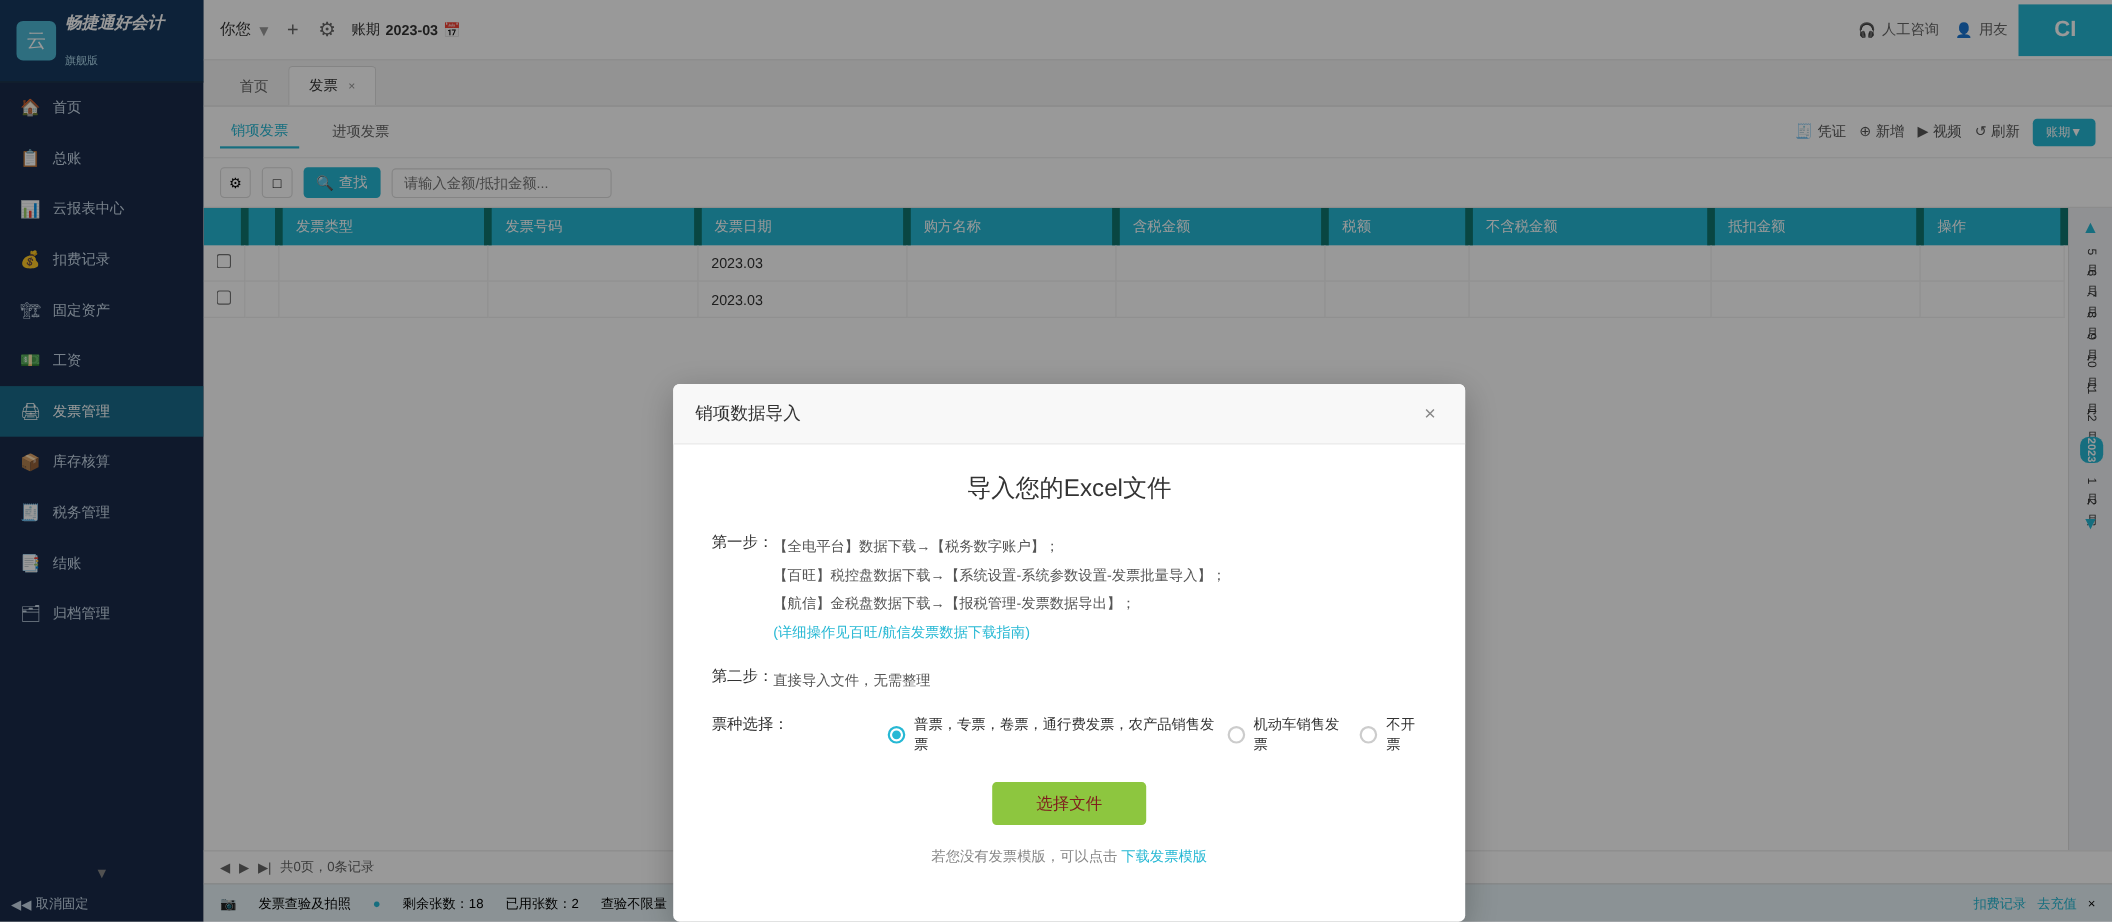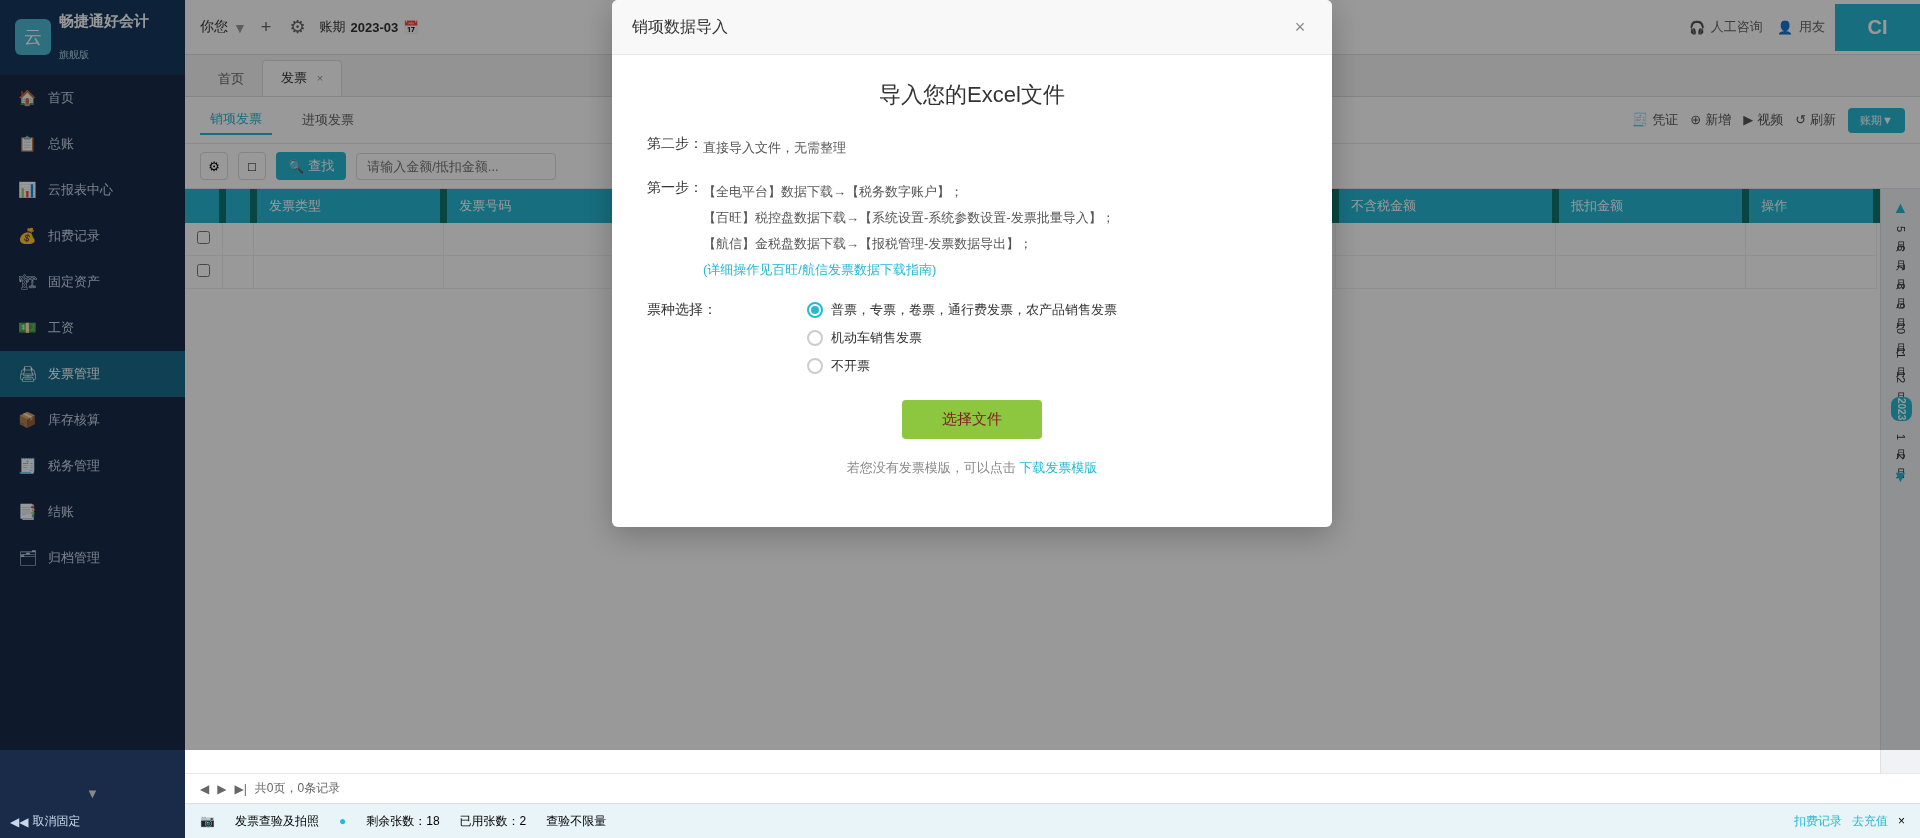--- a/index.html
+++ b/index.html
@@ -5,21 +5,21 @@
     * { box-sizing: border-box; margin: 0; padding: 0; }
     body { font-family: 'Microsoft YaHei', Arial, sans-serif; font-size: 13px; background: #f0f2f5; overflow: hidden; width: 1920px; height: 838px; }
 
     
     .app-layout { display: flex; width: 1920px; height: 838px; }
 
     
     .sidebar { width: 185px; background: #1a2b4a; display: flex; flex-direction: column; color: #fff; flex-shrink: 0; }
     .sidebar-logo { display: flex; align-items: center; padding: 12px 15px; background: #163a5f; border-bottom: 1px solid #234; min-height: 55px; }
     .sidebar-logo-icon { width: 36px; height: 36px; background: #4db8d4; border-radius: 6px; display: flex; align-items: center; justify-content: center; font-size: 18px; color: white; margin-right: 8px; }
-    .sidebar-logo-text { font-size: 15px; font-weight: bold; color: #fff; line-height: 1.2; }
+    .sidebar-logo-text { font-size: 15px; font-weight: bold; color: #fff; line-height: 1.2; font-style: italic; }
     .sidebar-logo-badge { font-size: 10px; color: #aad4e8; margin-top: 18px; }
     .sidebar-nav { flex: 1; overflow-y: auto; }
     .sidebar-nav::-webkit-scrollbar { width: 4px; }
     .sidebar-item { display: flex; align-items: center; padding: 13px 18px; color: #c8d8e8; cursor: pointer; font-size: 13px; }
     .sidebar-item.active { background: #1a6b8a; color: #fff; }
     .sidebar-item-icon { width: 20px; height: 20px; margin-right: 10px; display: flex; align-items: center; justify-content: center; font-size: 15px; }
     .sidebar-cancel-fixed { display: flex; align-items: center; padding: 8px 10px; color: #c8d8e8; font-size: 12px; cursor: pointer; }
     .sidebar-scroll-btn { display: flex; align-items: center; justify-content: center; padding: 4px; color: #888; }
 
     
@@ -71,32 +71,32 @@
 
     
     .status-bar { height: 35px; background: #e8f4f8; display: flex; align-items: center; padding: 0 15px; gap: 20px; font-size: 12px; border-top: 1px solid #ddd; }
     .status-right { margin-left: auto; display: flex; align-items: center; gap: 10px; }
     .status-link { color: #26b8d4; cursor: pointer; }
 
     
     .pagination { display: flex; align-items: center; padding: 6px 15px; background: #fff; border-top: 1px solid #e8e8e8; gap: 8px; font-size: 12px; color: #666; }
 
     
-    .modal-overlay { position: fixed; top: 0; left: 0; width: 1920px; height: 750px; background: rgba(0,0,0,0.4); display: flex; align-items: flex-start; justify-content: center; z-index: 1000; padding-left: 24px; }
+    .modal-overlay { position: fixed; top: 0; left: 0; width: 1920px; height: 838px; background: rgba(0,0,0,0.4); display: flex; align-items: flex-end; justify-content: center; z-index: 1000; padding-left: 24px; }
     .modal { background: #fff; border-radius: 6px; width: 720px; max-height: 660px; box-shadow: 0 8px 32px rgba(0,0,0,0.25); overflow: hidden; position: relative; }
     .modal-header { display: flex; align-items: center; justify-content: space-between; padding: 15px 20px; border-bottom: 1px solid #e8e8e8; background: #f8f8f8; }
     .modal-title { font-size: 16px; color: #333; font-weight: 500; }
     .modal-close { width: 24px; height: 24px; display: flex; align-items: center; justify-content: center; cursor: pointer; color: #888; font-size: 18px; }
     .modal-body { padding: 25px 35px 30px; }
     .modal-main-title { text-align: center; font-size: 22px; color: #333; font-weight: 500; margin-bottom: 25px; }
     .step-section { margin-bottom: 18px; }
     .step-label { font-size: 14px; color: #333; font-weight: 500; margin-bottom: 8px; }
     .step-content { font-size: 13px; color: #555; line-height: 2; margin-left: 50px; }
     .step-link { color: #26b8d4; cursor: pointer; }
-    .radio-group { display: flex; flex-direction: column; gap: 10px; margin-left: 80px; }
+    .radio-group { display: flex; gap: 10px; margin-left: 80px; }
     .radio-item { display: flex; align-items: center; gap: 8px; font-size: 13px; color: #333; cursor: pointer; }
     .radio-circle { width: 16px; height: 16px; border-radius: 50%; border: 2px solid #ccc; display: flex; align-items: center; justify-content: center; flex-shrink: 0; }
     .radio-circle.checked { border-color: #26b8d4; }
     .radio-dot { width: 8px; height: 8px; border-radius: 50%; background: #26b8d4; }
     .select-file-btn { display: block; margin: 25px auto 20px; padding: 10px 40px; background: #8dc63f; color: #7f1d1d; border: none; border-radius: 4px; font-size: 15px; cursor: pointer; font-family: inherit; }
     .modal-footer { text-align: center; font-size: 13px; color: #888; padding-bottom: 20px; }
     .modal-footer-link { color: #26b8d4; cursor: pointer; }
   </style>
 </head>
 <body>
@@ -339,35 +339,35 @@
 <div class="modal-overlay">
   <div class="modal">
     <div class="modal-header">
       <span class="modal-title">销项数据导入</span>
       <div class="modal-close">×</div>
     </div>
     <div class="modal-body">
       <div class="modal-main-title">导入您的Excel文件</div>
 
       <div class="step-section">
-        <div style="display:flex;align-items:center;">
-          <span class="step-label" style="min-width:55px;">第二步：</span>
-          <span class="step-content" style="margin-left:0;">直接导入文件，无需整理</span>
-        </div>
-      </div>
-
-      <div class="step-section">
         <div style="display:flex;">
           <span class="step-label" style="min-width:55px;">第一步：</span>
           <div class="step-content" style="margin-left:0;">
             <div>【全电平台】数据下载→【税务数字账户】；</div>
             <div>【百旺】税控盘数据下载→【系统设置-系统参数设置-发票批量导入】；</div>
             <div>【航信】金税盘数据下载→【报税管理-发票数据导出】；</div>
             <div><span class="step-link">(详细操作见百旺/航信发票数据下载指南)</span></div>
           </div>
+        </div>
+      </div>
+
+      <div class="step-section">
+        <div style="display:flex;align-items:center;">
+          <span class="step-label" style="min-width:55px;">第二步：</span>
+          <span class="step-content" style="margin-left:0;">直接导入文件，无需整理</span>
         </div>
       </div>
 
       <div style="display:flex;align-items:flex-start;margin-top:15px;">
         <span class="step-label" style="min-width:80px;white-space:nowrap;">票种选择：</span>
         <div class="radio-group">
           <div class="radio-item">
             <div class="radio-circle checked">
               <div class="radio-dot"></div>
             </div>

